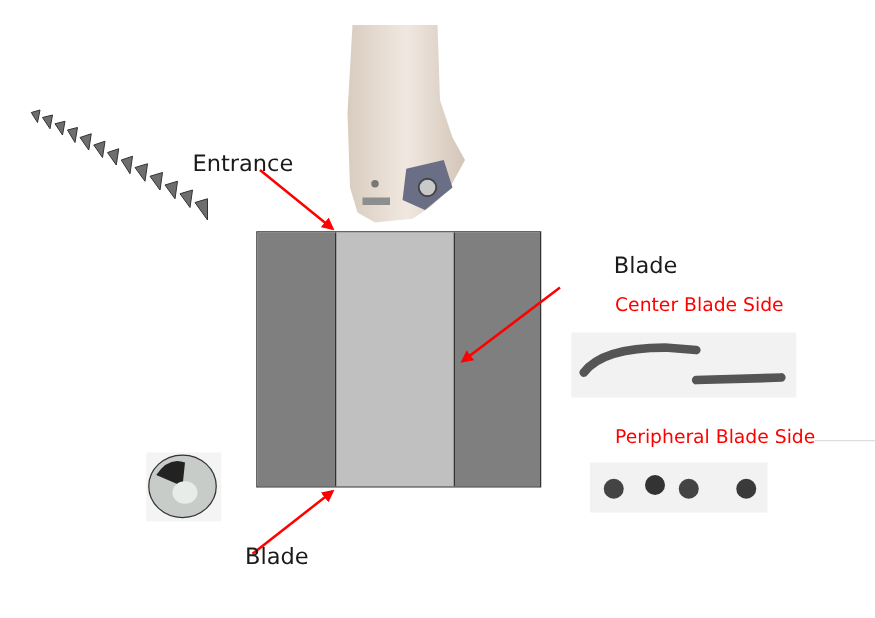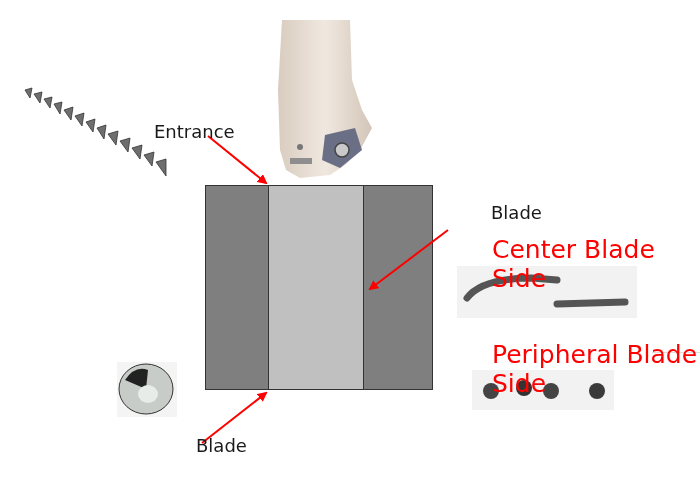--- a/index.html
+++ b/index.html
@@ -1,20 +1,20 @@
 <!DOCTYPE html>
 <html><head>
 <meta charset="utf-8">
 <style>
   html, body { margin:0; padding:0; background:#ffffff; }
   body { width:700px; height:494px; position:relative; overflow:hidden;
          font-family:"DejaVu Sans", "Liberation Sans", sans-serif; }
   .abs { position:absolute;margin-left:32px; }
   .lbl-black { color:#1a1a1a; font-size:18px; }
-  .lbl-red { color:#ff0000; font-size:25px; }
+  .lbl-red { color:#ff0000; font-size:15px; }
   .block { position:absolute; left:205px; top:185px; width:228px; height:205px;
            border:1.5px solid #333; box-sizing:border-box; display:flex; }
   .band-dark { background:#7f7f7f; }
   .band-light { background:#c0c0c0; border-left:1.5px solid #333; border-right:1.5px solid #333; }
   .photo { position:absolute; background:#f2f2f2; }
   svg.overlay { position:absolute; left:0; top:0; }
 </style>
 </head>
 <body>
 

